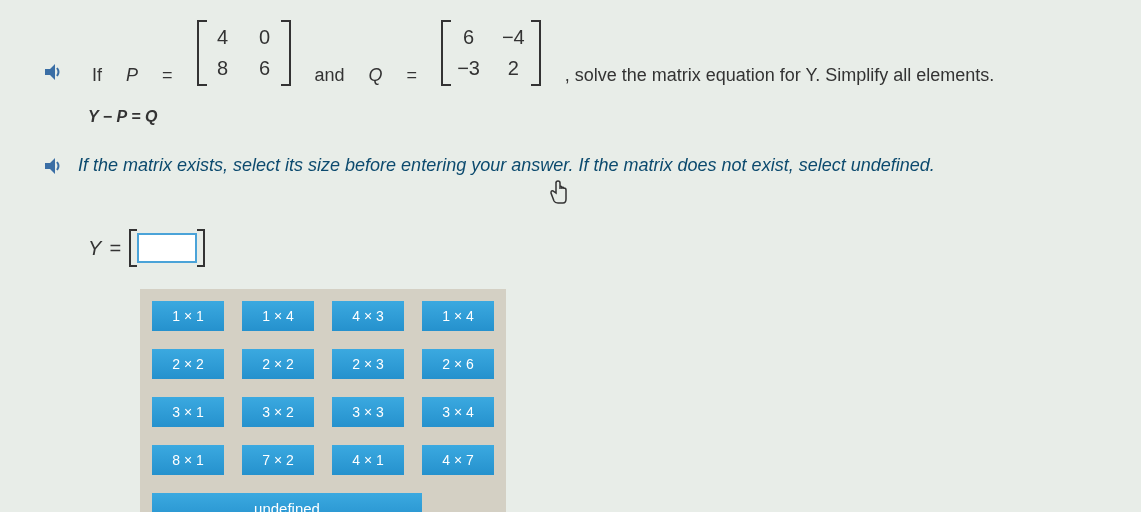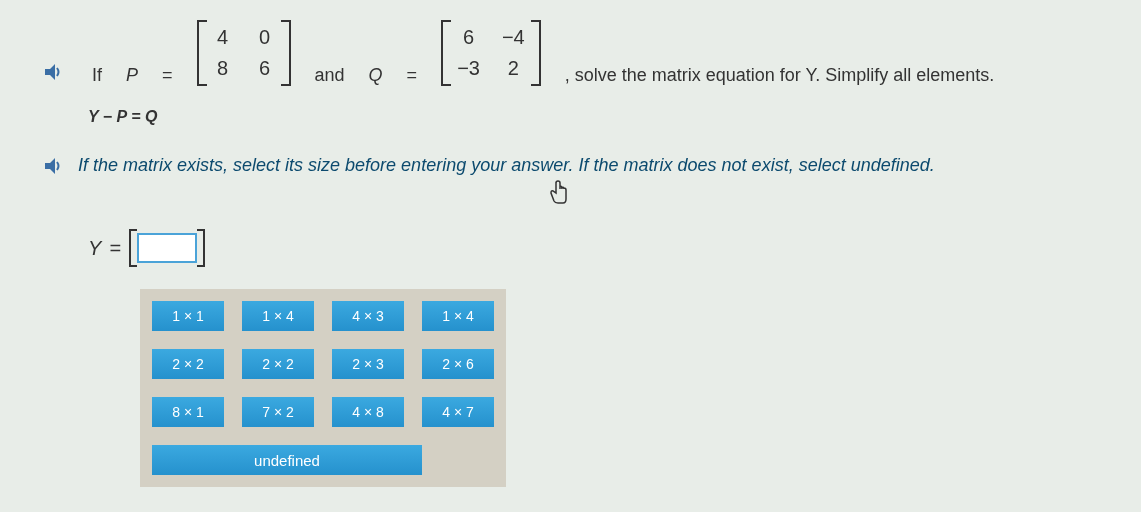--- a/index.html
+++ b/index.html
@@ -236,27 +236,41 @@
           </td>
       <td>
             <button class="size-btn">2 × 3</button>
           </td>
       <td>
             <button class="size-btn">2 × 6</button>
           </td>
     </tr>
     <tr>
       <td>
+            <button class="size-btn">3 × 1</button>
+          </td>
+      <td>
+            <button class="size-btn">3 × 2</button>
+          </td>
+      <td>
+            <button class="size-btn">3 × 3</button>
+          </td>
+      <td>
+            <button class="size-btn">3 × 4</button>
+          </td>
+    </tr>
+    <tr>
+      <td>
             <button class="size-btn">8 × 1</button>
           </td>
       <td>
             <button class="size-btn">7 × 2</button>
           </td>
       <td>
-            <button class="size-btn">4 × 8</button>
+            <button class="size-btn">4 × 1</button>
           </td>
       <td>
             <button class="size-btn">4 × 7</button>
           </td>
     </tr>
     <tr>
       <td colspan="4"><button class="undefined-btn">undefined</button></td>
     </tr>
   </tbody>
     </table>

